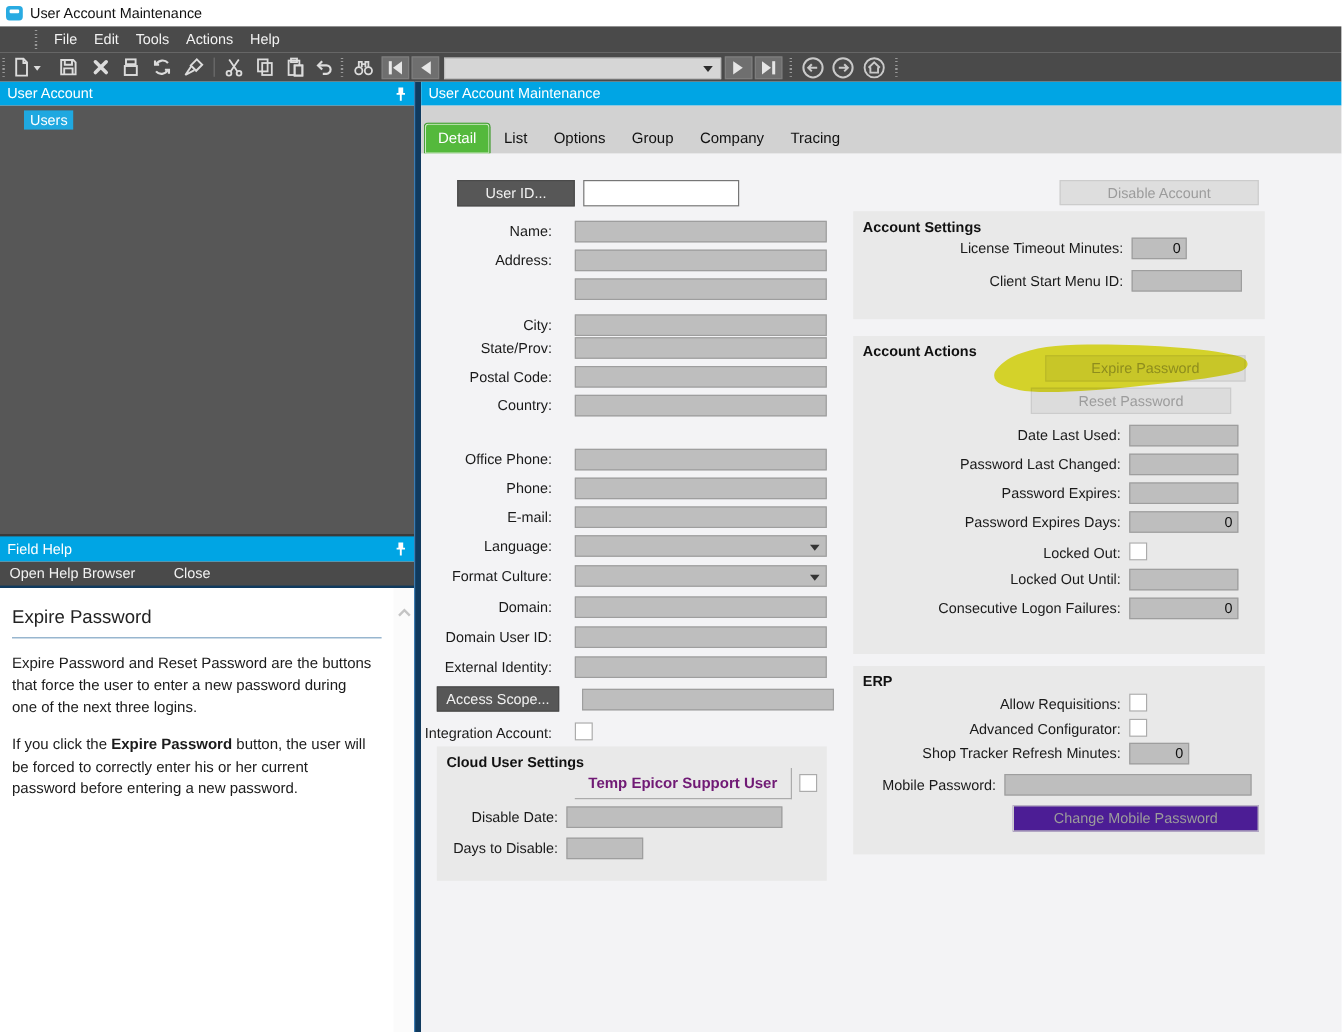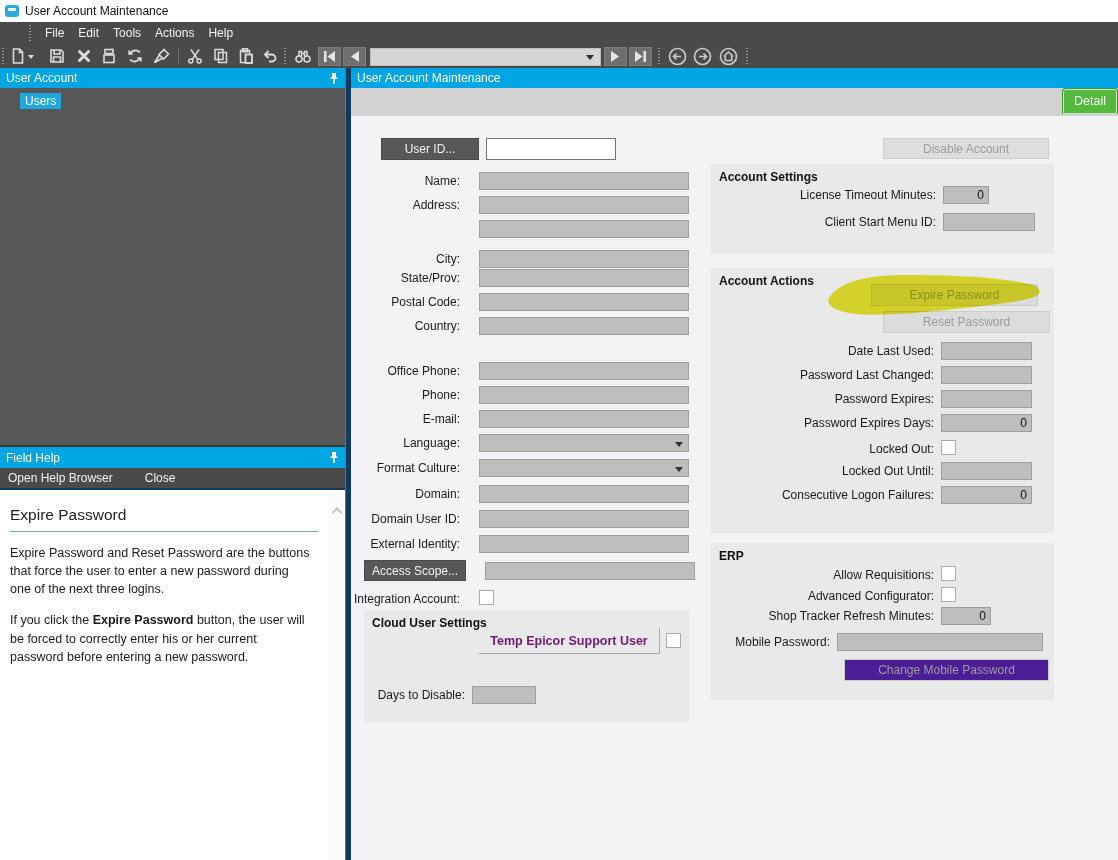--- a/index.html
+++ b/index.html
@@ -46,21 +46,21 @@
   .fh-menu .mi { padding:3px 8px; }
   .fh-menu .mi + .mi { margin-left:16px; }
   .fh-content { flex:1; background:#ffffff; position:relative; padding:16px 30px 0 10px; color:#1b1b1b; }
   .fh-title { font-size:15.5px; color:#222; }
   .fh-rule { border:none; border-top:1px solid #7FA5C4; margin:7px 0 12px 0; width:308px; }
   .fh-p { font-size:12.5px; line-height:1.45; width:300px; margin-bottom:13px; }
   .fh-scroll { position:absolute; right:0; top:0; width:17px; height:100%; background:#FBFBFB; }
   .fh-scroll svg { display:block; margin:16px auto 0 auto; }
 
   
-  .tabstrip { height:28px; background:#D2D2D2; display:flex; align-items:flex-end; padding-left:2px;flex-direction:column; }
+  .tabstrip { height:40px; background:#D2D2D2; display:flex; align-items:flex-end; padding-left:2px; }
   .tab { font-size:12.5px; color:#111; padding:5px 11px 6px 11px; }
   .tab.active { background:#54B93C; color:#fff; border:1px solid #3F9830; border-bottom:none; border-radius:4px 4px 0 0; box-shadow:inset 0 0 0 1px #cfe9c6; }
   .content { position:relative; flex:1; background:#F3F3F5; }
 
   .darkbtn { background:#575757; color:#f2f2f2; font-size:12px; display:flex; align-items:center; justify-content:center; border:1px solid #4a4a4a; }
   .gin { display:block; height:18px; background:#BEBEBE; border:1px solid #9E9E9E; }
   .gin.num { text-align:right; font-size:12px; color:#111; padding-right:4px; line-height:16px; }
   .combo { position:relative; }
   .combo .dar { position:absolute; right:5px; top:7px; width:0; height:0; border-left:4px solid transparent; border-right:4px solid transparent; border-top:5px solid #333; }
   .cb { display:block; width:15px; height:15px; background:#fff; border:1px solid #ABABAB; }
@@ -358,20 +358,24 @@
 
         <div class="frow" style="top:474px">
             <span class="flbl">Integration Account:</span>
             <span class="cb"></span>
           </div>
 
         <div class="groupbox" style="left:13px;top:494px;width:325px;height:112px;">
           <span class="gtitle">Cloud User Settings</span>
           <div style="position:absolute;left:115px;top:18px;width:181px;height:26px;border-bottom:1px solid #ABABAB;border-right:1px solid #ABABAB;display:flex;align-items:center;justify-content:center;font-weight:bold;font-size:12.5px;color:#701a75;">Temp Epicor Support User</div>
           <span class="cb" style="position:absolute;left:302px;top:23px;"></span>
+          <div class="garow" style="top:50px">
+              <span class="galbl" style="width:108px">Disable Date:</span>
+              <span class="gin" style="width:180px"></span>
+            </div>
           <div class="garow" style="top:76px">
               <span class="galbl" style="width:108px">Days to Disable:</span>
               <span class="gin" style="width:64px"></span>
             </div>
         </div>
 
         <div class="disbtn" style="position:absolute;left:532px;top:22px;width:166px;height:21px;">Disable Account</div>
 
         <div class="groupbox" style="left:360px;top:48px;width:343px;height:90px;">
           <span class="gtitle">Account Settings</span>
@@ -384,21 +388,21 @@
               <span class="gin" style="width:92px"></span>
             </div>
         </div>
 
         <div class="groupbox" style="left:360px;top:152px;width:343px;height:265px;">
           <span class="gtitle">Account Actions</span>
           <div class="disbtn" style="position:absolute;left:160px;top:16px;width:167px;height:22px;background:#DCDCDC;">Expire Password</div>
           <svg class="hl-svg" style="left:100px;top:0px;" width="240" height="56" viewBox="0 0 240 56">
             <path d="M18 30 C28 14 55 7 95 7 C140 7 192 9 222 17 C231 20 231 27 221 30 C198 36 170 38 135 42 C105 45 58 49 38 45 C25 42 15 39 18 30 Z" fill="#E3E000" opacity="0.82"></path>
           </svg>
-          <div class="disbtn" style="position:absolute;left:172px;top:43px;width:167px;height:22px;background:#DCDCDC;">Reset Password</div>
+          <div class="disbtn" style="position:absolute;left:148px;top:43px;width:167px;height:22px;background:#DCDCDC;">Reset Password</div>
           <div class="garow" style="top:74px">
               <span class="galbl" style="width:230px">Date Last Used:</span>
               <span class="gin" style="width:91px"></span>
             </div>
           <div class="garow" style="top:122px">
               <span class="galbl" style="width:230px">Password Expires:</span>
               <span class="gin" style="width:91px"></span>
             </div>
           <div class="garow" style="top:98px">
               <span class="galbl" style="width:230px">Password Last Changed:</span>

